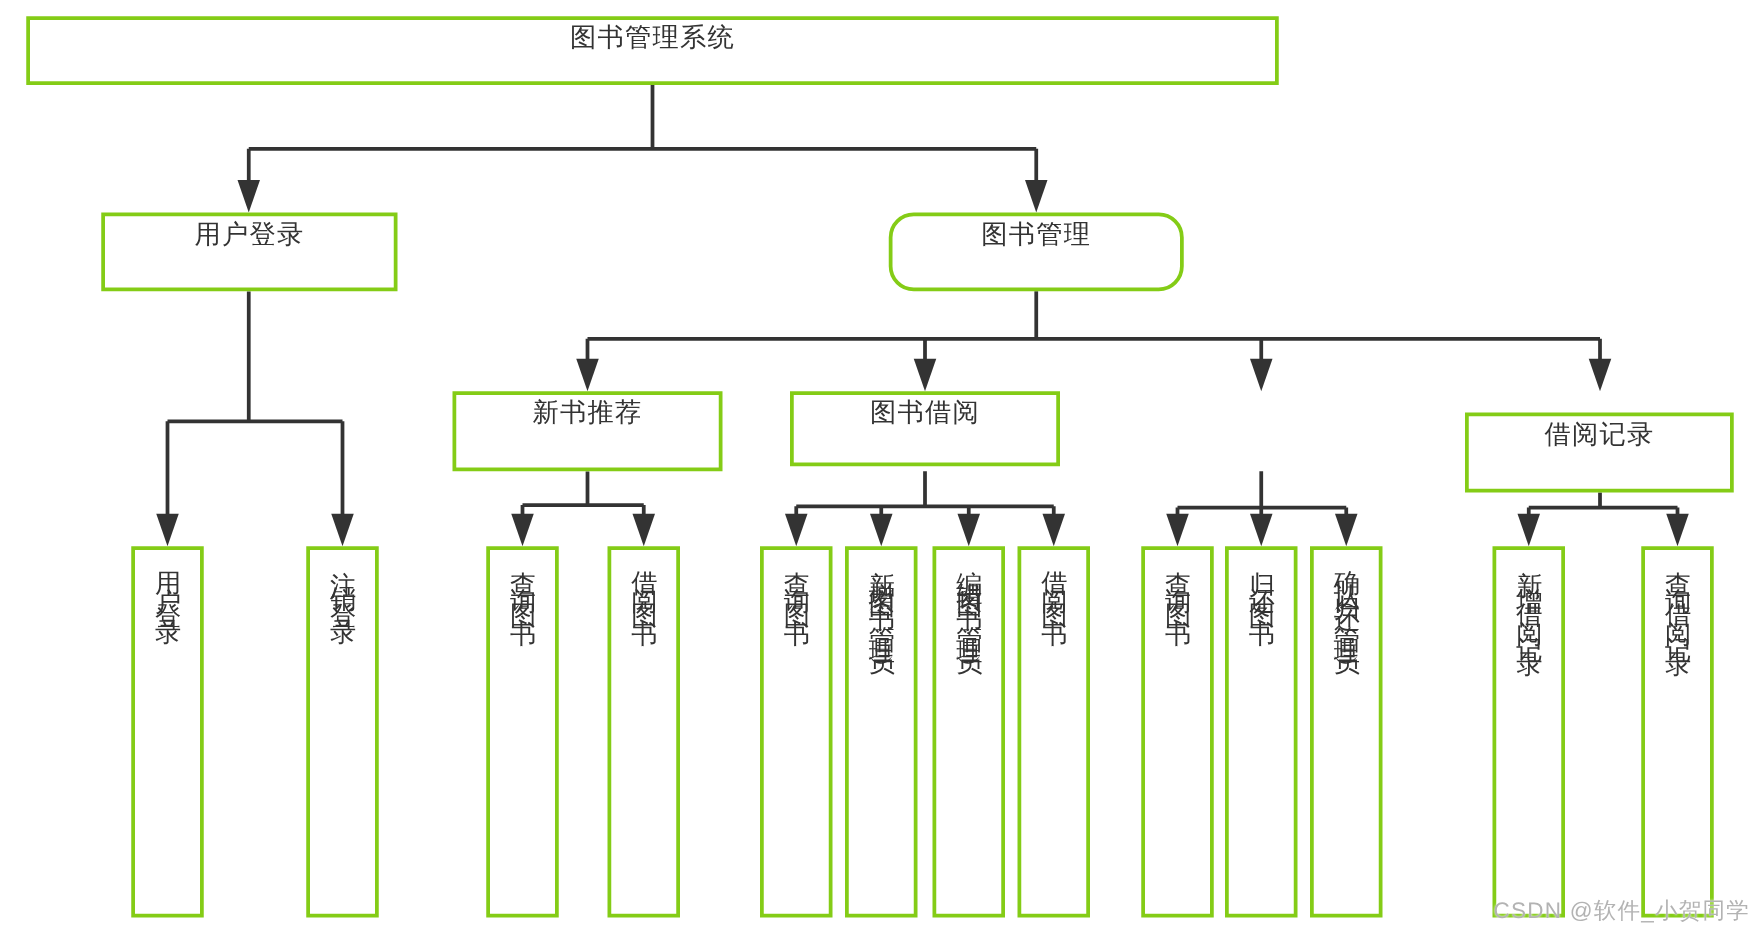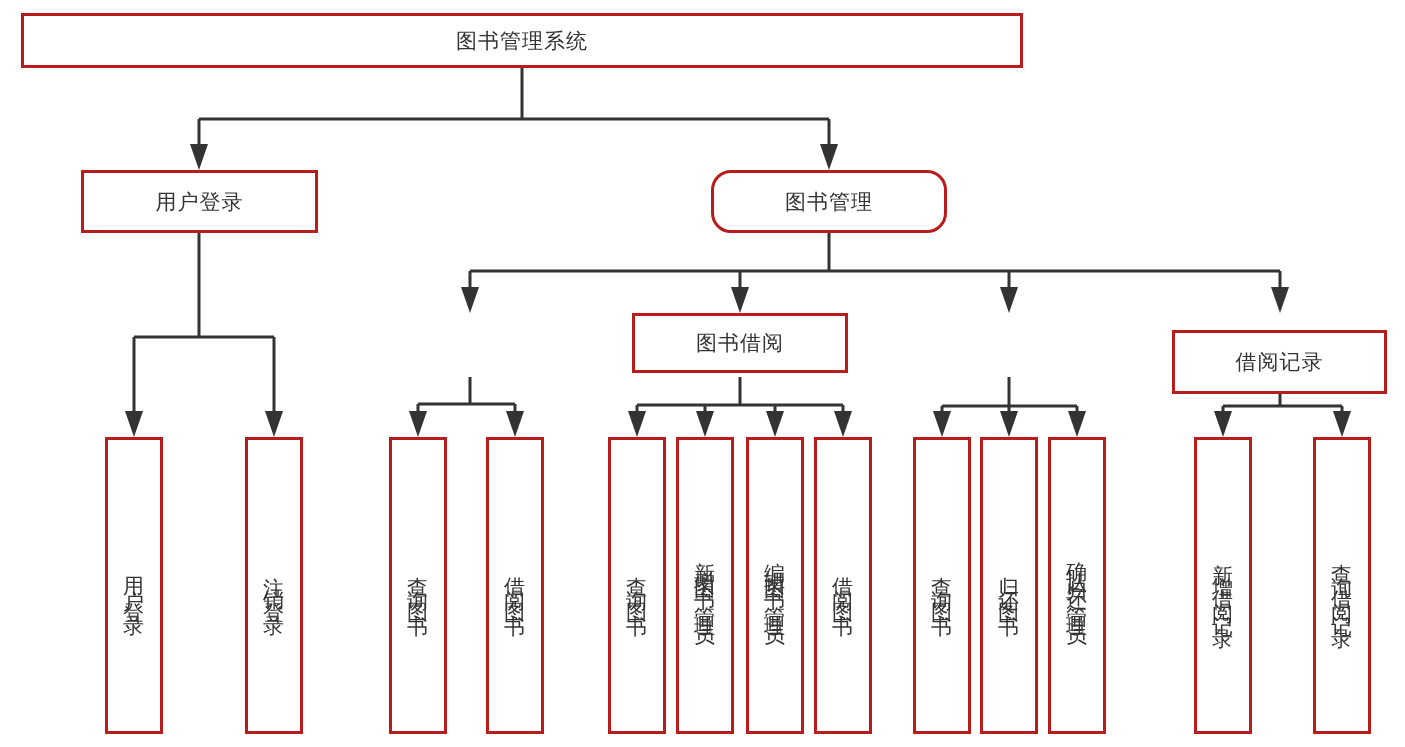--- a/index.html
+++ b/index.html
@@ -14,24 +14,24 @@
     height: 747px;
     background: #ffffff;
     overflow: hidden;
   }
   .connectors {
     position: absolute;
     left: 0; top: 0;
   }
   .box {
     position: absolute;
-    border: 3px solid #b91c1c;
+    border: 3px solid #84cc16;
     background: #ffffff;
     display: flex;
-    align-items: center;
+    align-items: flex-start;
     justify-content: center;
   }
   .box.h span {
     font-size: 21px;
     letter-spacing: 1px;
     color: #333333;
     white-space: nowrap;
   }
   .box.v span {
     writing-mode: vertical-rl;
@@ -95,20 +95,23 @@
     <span>图书管理系统</span>
   </div>
 
   <div class="box h" style="left:81px; top:170px; width:237px; height:63px;">
     <span>用户登录</span>
   </div>
   <div class="box h" style="left:711px; top:170px; width:236px; height:63px;border-radius:20px;">
     <span>图书管理</span>
   </div>
 
+  <div class="box h" style="left:362px; top:313px; width:216px; height:64px;">
+    <span>新书推荐</span>
+  </div>
   <div class="box h" style="left:632px; top:313px; width:216px; height:60px;">
     <span>图书借阅</span>
   </div>
   <div class="box h" style="left:1172px; top:330px; width:215px; height:64px;">
     <span>借阅记录</span>
   </div>
 
   <div class="box v" style="left:105px; top:437px; width:58px; height:297px;">
     <span>用户登录</span>
   </div>
@@ -146,14 +149,15 @@
     <span>确认归还（管理员）</span>
   </div>
 
   <div class="box v" style="left:1194px; top:437px; width:58px; height:297px;">
     <span>新增借阅记录</span>
   </div>
   <div class="box v" style="left:1313px; top:437px; width:58px; height:297px;">
     <span>查询借阅记录</span>
   </div>
 
+  <div class="watermark">CSDN @软件_小贺同学</div>
 
 </div>
 
 </body></html>

